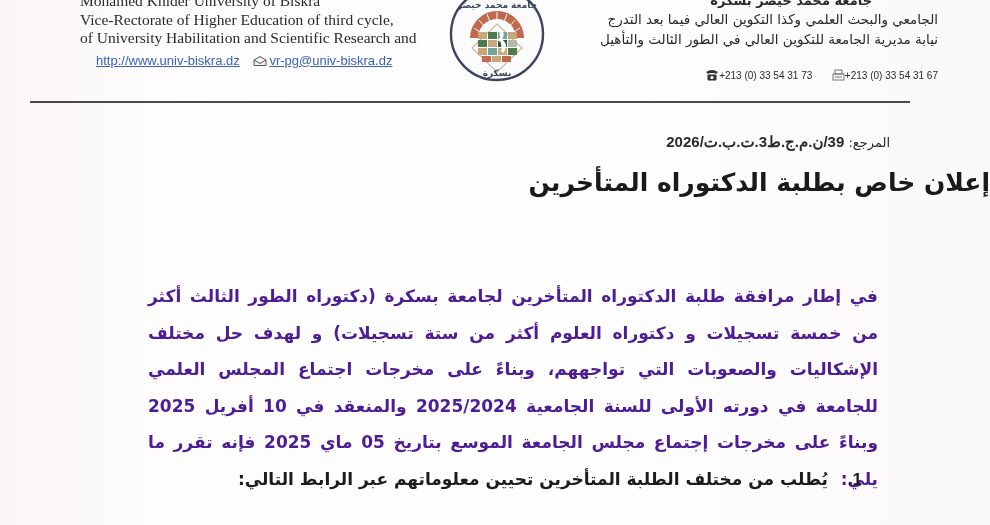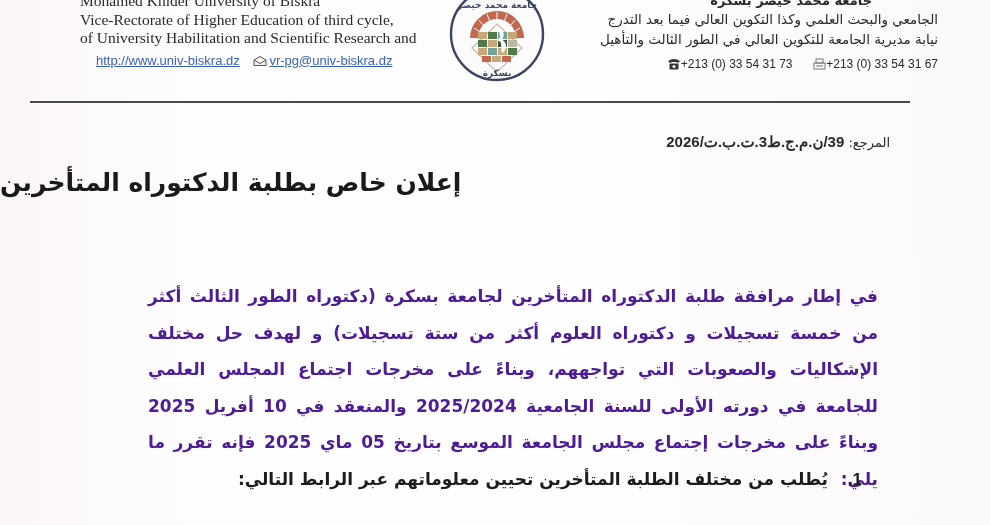--- a/index.html
+++ b/index.html
@@ -31,36 +31,36 @@
   }
 
   
   .hdr-right {
     position:absolute; right:52px; top:-7px; width:420px; direction:rtl; text-align:right;
     font-family:"DejaVu Sans", sans-serif; color:#2a2a2a;
   }
   .hdr-right .uni { font-size:13px; line-height:16px; padding-right:66px; font-weight:bold; }
   .hdr-right .line { font-size:13.5px; line-height:20px; }
   .hdr-right .contacts {
-    direction:ltr; text-align:right; margin-top:8px; font-family:"Liberation Sans", sans-serif; font-size:12px; color:#2a2a2a; white-space:nowrap;
+    direction:ltr; text-align:right; margin-top:20px; font-family:"Liberation Sans", sans-serif; font-size:10px; color:#2a2a2a; white-space:nowrap;
   }
   .ico { display:inline-block; vertical-align:-2px; }
 
   .rule {
     position:absolute; left:30px; top:101px; width:880px; height:2px; background:#4a4a4a;
   }
 
   .ref {
     position:absolute; right:100px; top:133px; direction:rtl; white-space:nowrap;
     font-family:"DejaVu Sans", sans-serif; font-size:13px; color:#2a2a2a;
   }
   .ref b { font-family:"Liberation Sans", sans-serif; font-size:15px; }
 
   .title {
-    position:absolute; left:0; width:990px; top:168px; text-align:left; direction:rtl;
+    position:absolute; left:0; width:990px; top:168px; text-align:right; direction:rtl;
     font-family:"DejaVu Sans", sans-serif; font-weight:bold; font-size:25px; color:#1a1a1a;
   }
 
   .body-text {
     position:absolute; right:112px; top:278px; width:730px; direction:rtl; text-align:justify;
     font-family:"DejaVu Sans", sans-serif; font-weight:bold; font-size:17px; line-height:36.5px; color:#4c1d95;
     text-align-last:right;
   }
   .item {
     position:absolute; right:128px; top:469px; width:730px; direction:rtl; text-align:right;

